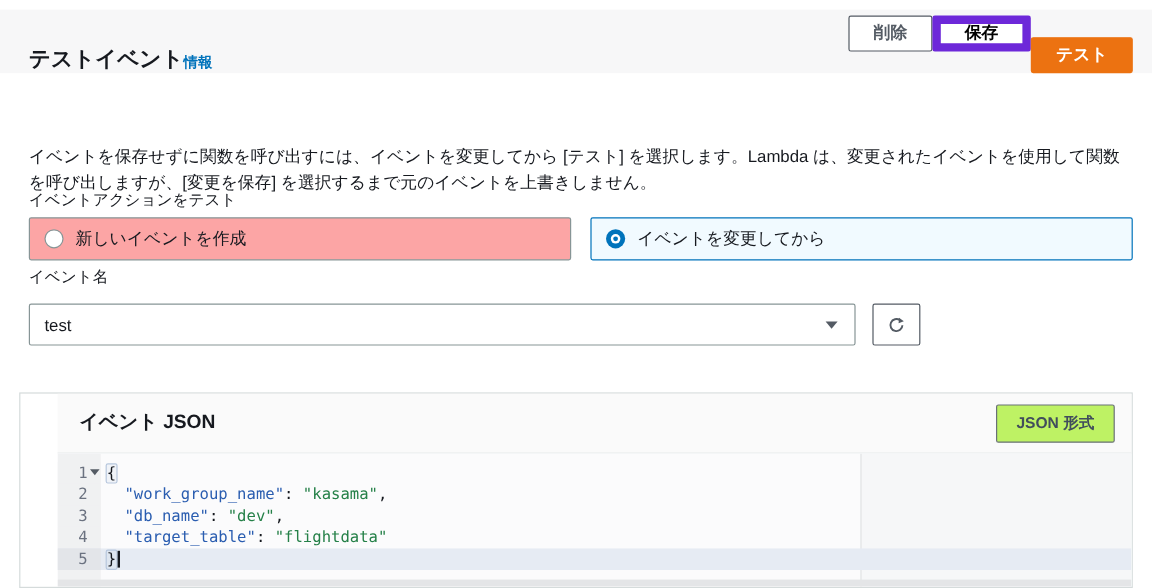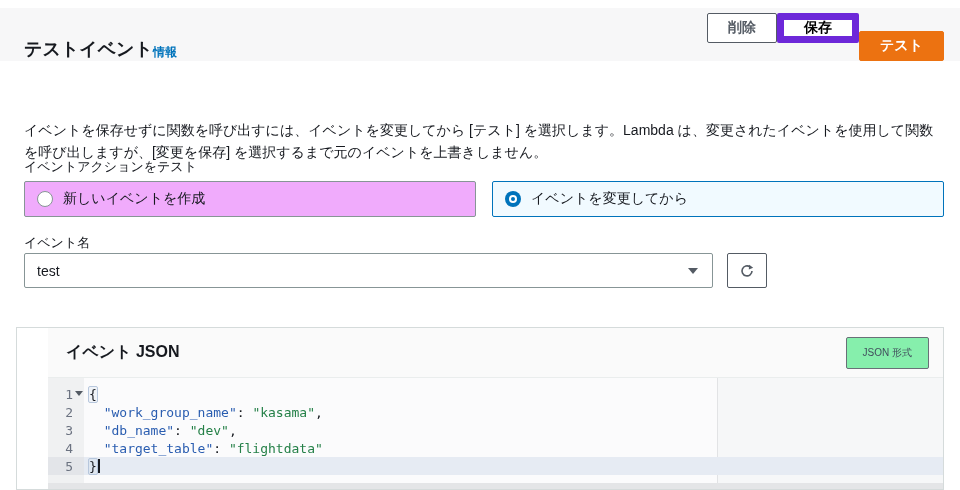--- a/index.html
+++ b/index.html
@@ -23,25 +23,25 @@
     background:#fff;cursor:pointer;white-space:nowrap;
   }
   .btn-normal{border:1px solid #545b64;color:#545b64;}
   .btn-disabled{border:7px solid #6d28d9;color:#000000;cursor:default;}
   .btn-primary{border:1px solid var(--accent,#ec7211);background:var(--accent,#ec7211);color:#fff;margin-top:36px;}
   
   .description{position:absolute;top:88px;left:24px;width:914px;font-size:14px;line-height:1.55;margin-top:32px;}
   
   .field-label{position:absolute;left:24px;font-size:13px;}
   #label-action{top:158px;}
-  #label-name{top:234px;}
+  #label-name{top:222px;}
   
   .radio-row{position:absolute;top:181px;left:24px;width:920px;display:flex;gap:16px;}
   .radio-tile{
-    flex:1;height:36px;border:1px solid #879596;border-radius:2px;background:#f0abfc;
+    flex:1;height:36px;border:1px solid #879596;border-radius:2px;background:#fca5a5;
     display:flex;align-items:center;gap:10px;padding:0 12px;box-sizing:border-box;
     font-size:14px;cursor:pointer;
   }
   .radio-tile.selected{border-color:var(--selected-border,#0073bb);background:var(--selected-bg,#f1faff);}
   .radio-outer{width:16px;height:16px;border:1px solid #879596;border-radius:50%;background:#fff;box-sizing:border-box;flex:none;}
   .radio-outer.checked{border:none;background:var(--selected-border,#0073bb);display:flex;align-items:center;justify-content:center;}
   .radio-mid{width:8px;height:8px;background:#fff;border-radius:50%;display:flex;align-items:center;justify-content:center;}
   .radio-dot{width:4px;height:4px;background:var(--selected-border,#0073bb);border-radius:50%;}
   
   .select-box{
@@ -64,21 +64,21 @@
     position:absolute;top:327px;left:16px;width:928px;height:163px;
     border:1px solid #d5dbdb;background:#fff;box-sizing:border-box;overflow:hidden;padding-left:31px;
   }
   .panel-header{
     height:50px;background:#fafafa;border-bottom:1px solid #eaeded;
     display:flex;align-items:center;padding:0 14px 0 18px;box-sizing:border-box;
   }
   .panel-title{font-size:16px;font-weight:700;}
   .format-btn{
     margin-left:auto;height:30px;padding:0 16px;border:1px solid #697077;border-radius:2px;
-    background:#86efac;color:#414d5c;font-weight:400;font-size:10px;
+    background:#bef264;color:#414d5c;font-weight:700;font-size:13px;
     display:flex;align-items:center;cursor:pointer;white-space:nowrap;
   }
   
   .editor{
     position:relative;height:111px;background:#fbfbfc;overflow:hidden;
     font-family:"DejaVu Sans Mono",monospace;font-size:13px;
   }
   .gutter-bg{position:absolute;left:0;top:0;bottom:0;width:36px;background:#f0f1f2;z-index:0;}
   .after-margin{position:absolute;left:669px;right:0;top:0;bottom:0;background:#f6f7f8;border-left:1px solid #e2e3e5;z-index:0;}
   .rows{position:absolute;top:7px;left:0;right:0;z-index:2;}

